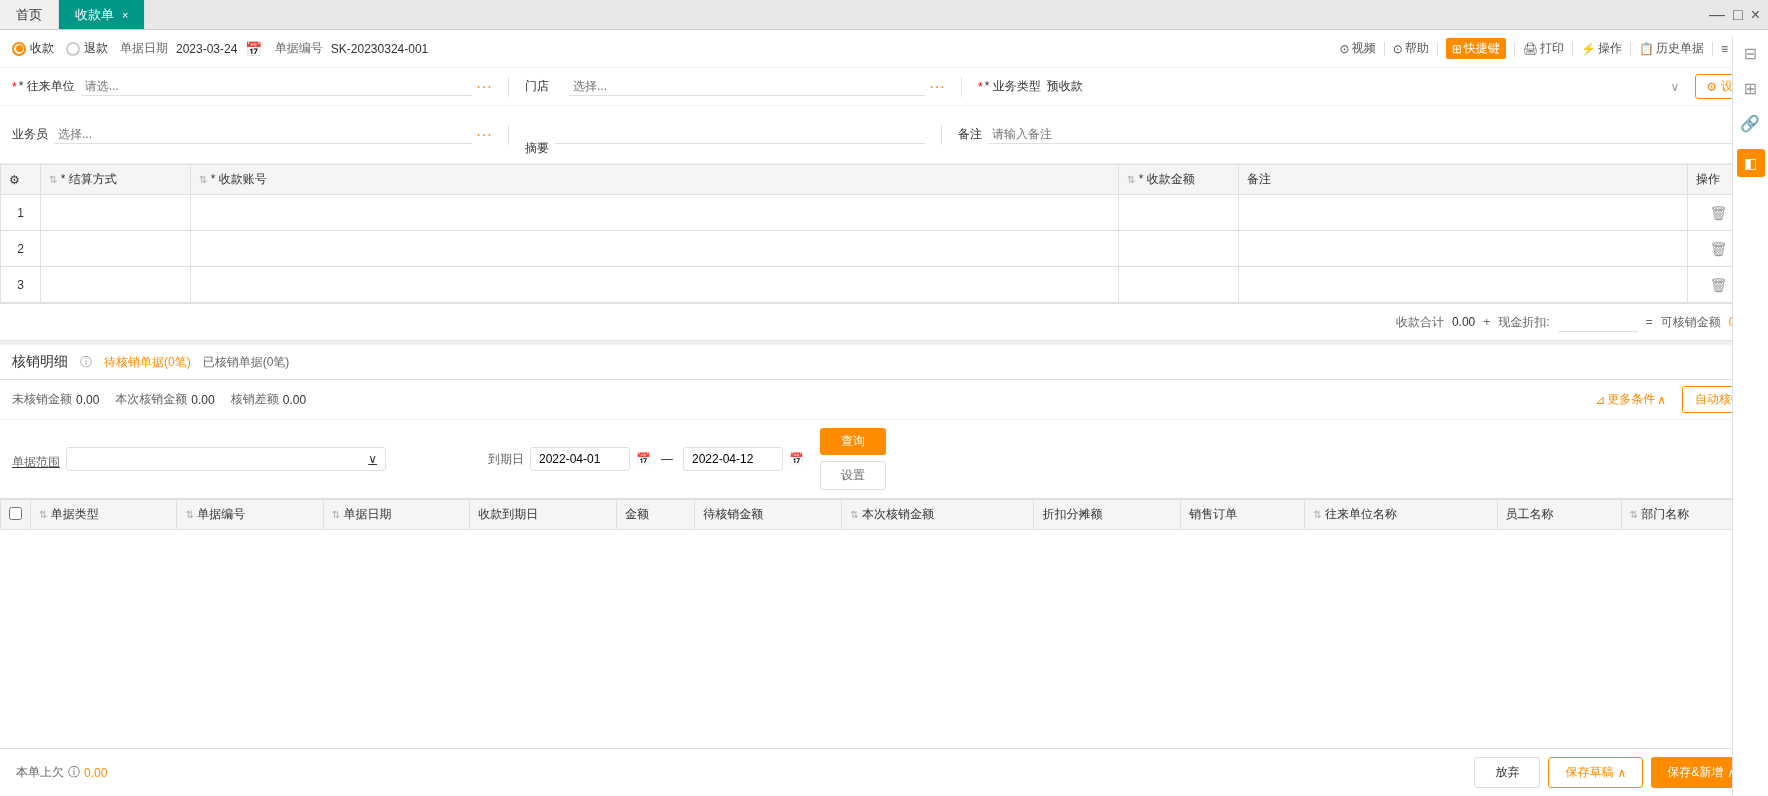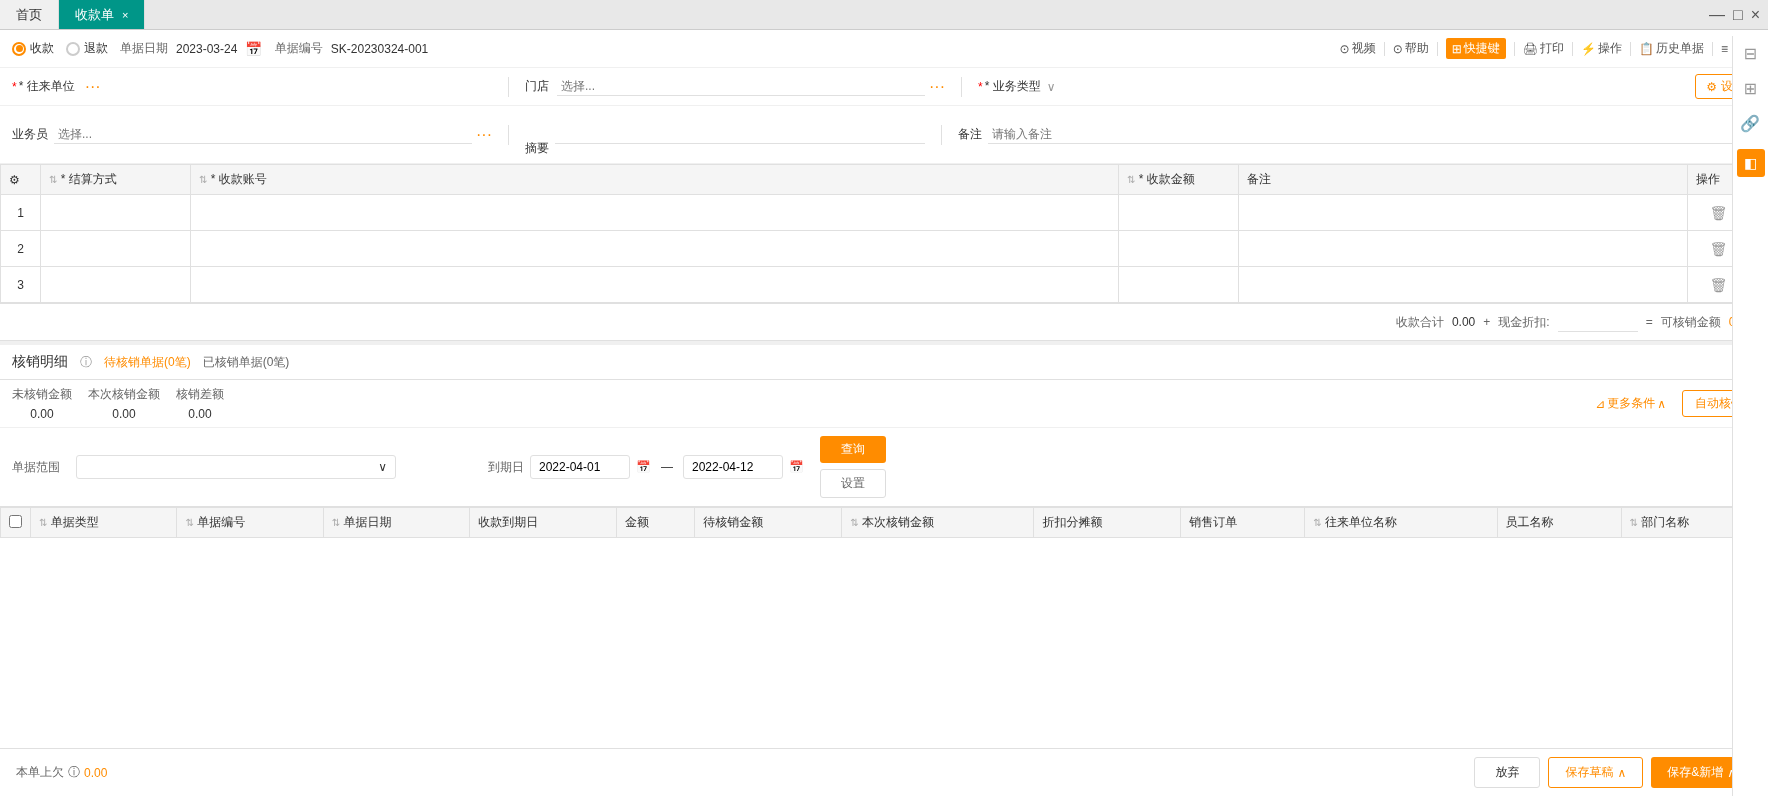--- a/index.html
+++ b/index.html
@@ -74,28 +74,28 @@
 
     
     .verification-section { background: #fff; border-top: 4px solid #f0f0f0; padding: 0; flex: 1; overflow: hidden; display: flex; flex-direction: column; }
     .verif-header { display: flex; align-items: center; padding: 8px 12px; border-bottom: 1px solid #e0e0e0; gap: 12px; }
     .verif-title { font-size: 14px; font-weight: 500; color: #333; }
     .info-icon { color: #999; cursor: pointer; font-size: 12px; }
     .pending-tab { color: #ff8c00; cursor: pointer; font-size: 12px; }
     .done-tab { color: #666; cursor: pointer; font-size: 12px; }
 
     .verif-stats { display: flex; align-items: center; padding: 6px 12px; gap: 16px; border-bottom: 1px solid #f0f0f0; }
-    .stat-item { display: flex; align-items: center; gap: 4px; font-size: 12px; color: #666; flex-direction: column; }
+    .stat-item { display: flex; align-items: center; gap: 4px; font-size: 12px; color: #666; }
     .stat-value { color: #333; }
     .more-conditions { margin-left: auto; color: #ff8c00; cursor: pointer; font-size: 12px; display: flex; align-items: center; gap: 2px; }
     .auto-write-btn { background: #fff; border: 1px solid #ff8c00; color: #ff8c00; padding: 4px 12px; border-radius: 3px; cursor: pointer; font-size: 12px; }
 
     
     .filter-row { display: flex; align-items: center; padding: 8px 12px; gap: 16px; border-bottom: 1px solid #e0e0e0; }
-    .filter-group { display: flex; align-items: center; gap: 16px; flex: 1; }
+    .filter-group { display: flex; align-items: flex-end; gap: 6px; flex: 1; text-decoration: underline; }
     .filter-label { color: #666; white-space: nowrap; }
     .filter-select { border: 1px solid #e0e0e0; padding: 4px 8px; border-radius: 3px; outline: none; font-size: 12px; background: #fff; flex: 1; display: flex; align-items: center; justify-content: space-between; cursor: pointer; }
     .date-group { display: flex; align-items: center; gap: 6px; }
     .date-input { border: 1px solid #e0e0e0; padding: 4px 8px; border-radius: 3px; outline: none; font-size: 12px; width: 100px; }
     .date-icon2 { color: #999; cursor: pointer; }
     .filter-actions { display: flex; flex-direction: column; gap: 6px; }
     .query-btn { background: #ff8c00; color: #fff; border: none; padding: 5px 20px; border-radius: 3px; cursor: pointer; font-size: 12px; }
     .settings-btn2 { background: #fff; color: #666; border: 1px solid #ddd; padding: 5px 20px; border-radius: 3px; cursor: pointer; font-size: 12px; }
 
     
@@ -178,36 +178,38 @@
         <div class="divider-v"></div>
         <span class="action-link">≡</span>
         <span class="action-link" style="background:#ff8c00; color:#fff; padding:2px 5px; border-radius:2px;">⊞</span>
       </div>
     </div>
 
     <div class="fields-row">
       <div class="field-group" style="max-width: 480px;">
         <span class="required-star">*</span>
         <span class="field-label" style="margin-right:6px;">* 往来单位</span>
+        <input class="field-input" style="width: 280px; color: rgb(187, 187, 187);" placeholder="请选...">
         <span class="ellipsis-btn">···</span>
       </div>
 
       <div class="field-separator"></div>
 
       <div class="field-group" style="max-width: 420px;">
-        <span class="field-label" style="margin-right:8px;text-align:center;">门店</span>
+        <span class="field-label" style="margin-right:20px;text-align:center;">门店</span>
         <input class="field-input" style="width: 260px; color: rgb(187, 187, 187);" placeholder="选择...">
         <span class="ellipsis-btn">···</span>
       </div>
 
       <div class="field-separator"></div>
 
       <div class="field-group" style="flex: 1;">
         <span class="required-star">*</span>
         <span class="field-label" style="margin-right:6px;">* 业务类型</span>
+        <span class="value-text" style="flex:1;">预收款</span>
         <span class="dropdown-arrow">∨</span>
       </div>
 
       <div style="margin-left: 16px;">
         <div class="settings-btn">
           <span>⚙</span>
           <span>设置</span>
         </div>
       </div>
     </div>

